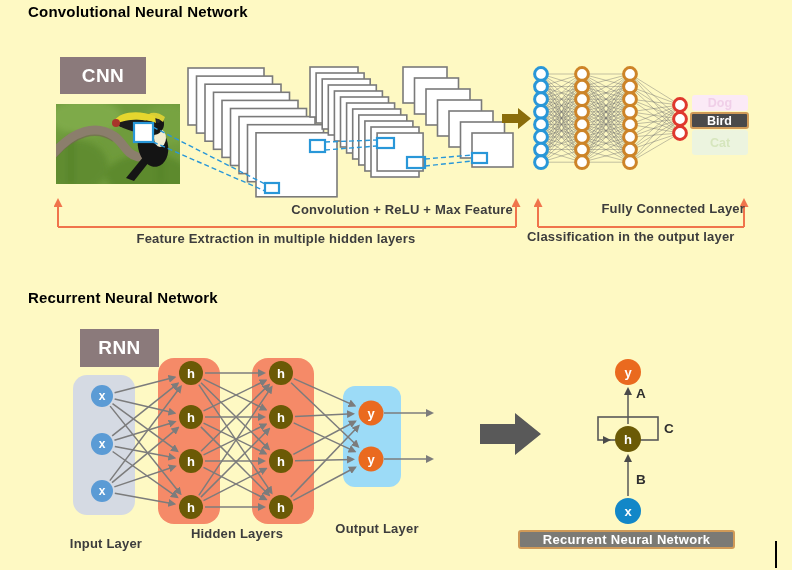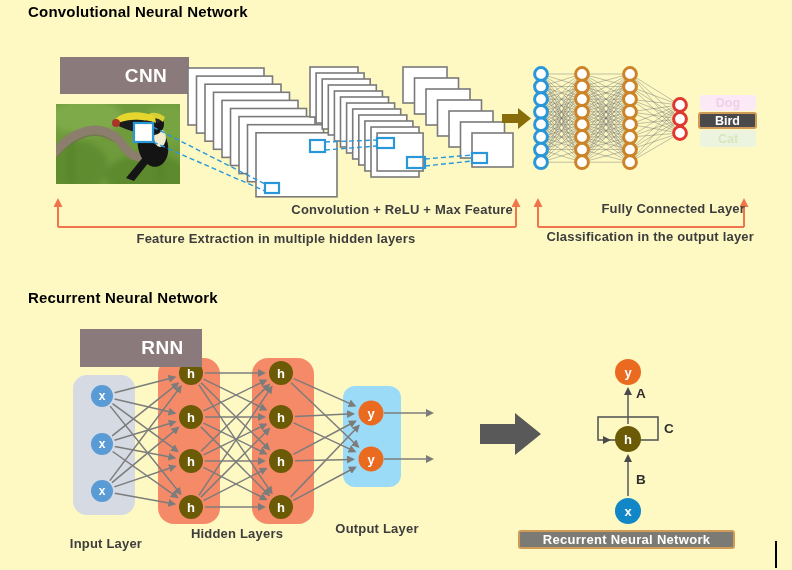--- a/index.html
+++ b/index.html
@@ -2,37 +2,37 @@
 <html style="--badge_bg: #8b7a7b; --accent_blue: #2997d8; --salmon: #f58a68; --olive: #6b5a06; --arrow_olive: #8a6d0b; --orange: #ea6a1f; --bracket_orange: #f0744c; --input_blue: #5b9bd5; --compact_x_blue: #1287c8; --sky: #9cdbf7; --input_gray: #d5dae3; --red: #df382e; --big_arrow_gray: #595959; --caption_bg: #7b7a75; --caption_border: #d09a57;"><head>
 <meta charset="utf-8">
 <style>
   html,body{margin:0;padding:0;background:#fff;}
   .canvas{position:relative;width:792px;height:570px;background:#fef9c3;overflow:hidden;
           font-family:"Liberation Sans",sans-serif;}
   .sec-title{position:absolute;font-size:15px;font-weight:700;color:#000;letter-spacing:.2px;}
   .t-cnn{left:28px;top:3px;}
   .t-rnn{left:28px;top:289px;}
   .chip{position:absolute;display:flex;align-items:center;justify-content:center;
-        background:var(--badge_bg,#8b7a7b);color:#fff;font-weight:600;font-size:19px;letter-spacing:.5px;padding-left:43px;}
+        background:var(--badge_bg,#8b7a7b);color:#fff;font-weight:600;font-size:19px;letter-spacing:.5px;}
   .chip-cnn{left:60px;top:57px;width:86px;height:37px;}
   .chip-rnn{left:68px;top:329px;width:79px;height:38px;margin-left:12px;}
   .dlabel{position:absolute;font-size:13px;font-weight:600;color:#3d3d3d;letter-spacing:.2px;}
   .lab-pooling{right:279px;top:202px;}
   .lab-feature{left:56px;width:440px;top:231px;text-align:center;}
   .lab-fc{left:530px;width:215px;top:201px;text-align:right;}
-  .lab-class{left:527px;width:227px;top:229px;text-align:right;}
+  .lab-class{left:527px;width:227px;top:229px;text-align:left;}
   .lab-input{left:56px;width:100px;top:522px;text-align:center;margin-top:14px;}
   .lab-hidden{left:182px;width:110px;top:526px;text-align:center;}
   .lab-output{left:327px;width:100px;top:521px;text-align:center;}
   .out-chip{position:absolute;display:flex;align-items:center;justify-content:center;
-            font-size:12.5px;font-weight:700;border-radius:3px;box-sizing:border-box;margin-left:8px;}
+            font-size:12.5px;font-weight:700;border-radius:3px;box-sizing:border-box;}
   .oc-dog{left:692px;top:95px;width:56px;height:16px;background:#fbeaf6;color:#f0cfe8;}
   .oc-bird{left:690px;top:112px;width:59px;height:17px;background:#4a4a4a;color:#fff;
            border:2px solid var(--caption_border,#d09a57);}
-  .oc-cat{left:692px;top:130px;width:56px;height:17px;background:#ecf4df;color:#d6e6bd;}
+  .oc-cat{left:692px;top:130px;width:56px;height:25px;background:#ecf4df;color:#d6e6bd;}
   .rnn-caption{position:absolute;left:518px;top:530px;width:217px;height:19px;box-sizing:border-box;
                display:flex;align-items:center;justify-content:center;border-radius:3px;
                background:var(--caption_bg,#7b7a75);border:2px solid var(--caption_border,#d09a57);
                color:#fff;font-size:13px;font-weight:700;letter-spacing:.3px;}
   .cursor{position:absolute;left:775px;top:541px;width:2px;height:27px;background:#000;}
   svg.abs{position:absolute;}
 </style>
 </head>
 <body>
 

